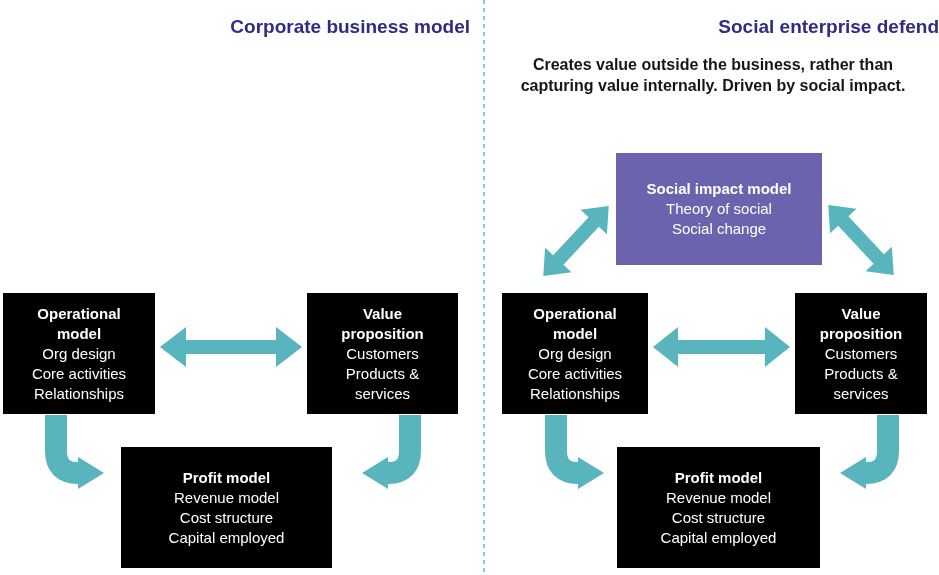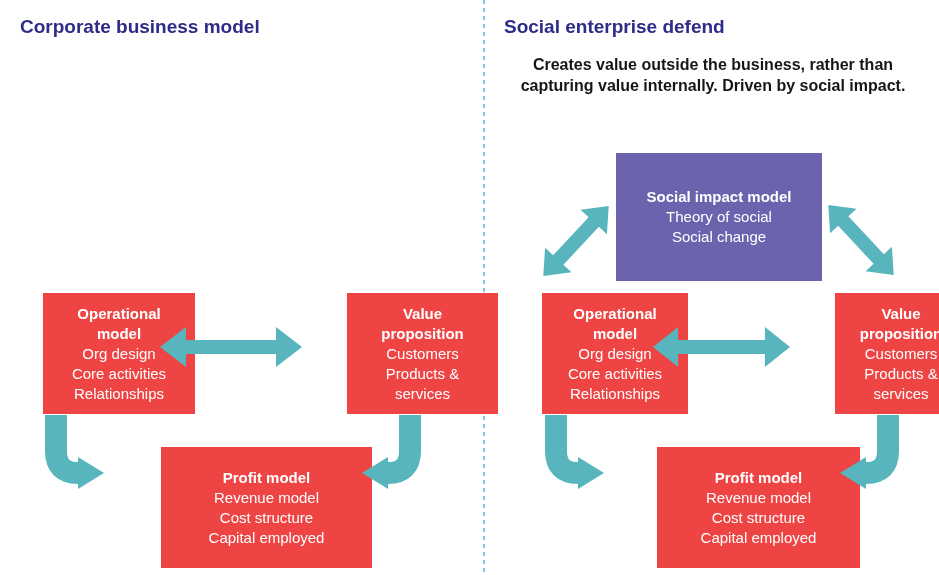--- a/index.html
+++ b/index.html
@@ -6,36 +6,35 @@
   .canvas{
     position:relative;width:939px;height:575px;background:#ffffff;overflow:hidden;
     font-family:"Liberation Sans", sans-serif;
   }
   .divider{
     position:absolute;left:483px;top:0;width:2px;height:575px;
     background:repeating-linear-gradient(to bottom,#7ecbdb 0 4px,transparent 4px 8px);
   }
   .panel-title{
     position:absolute;top:16px;font-size:19px;font-weight:bold;color:#2e2c87;
-    text-align:left;
-    margin-left:20px;
+    text-align:right;
   }
   .panel-title.left{left:0;width:470px;}
   .panel-title.right{left:484px;width:455px;}
   .panel-desc{
     position:absolute;top:54px;font-size:16px;line-height:21px;color:#161616;
     text-align:center;
   }
   .panel-desc.left{left:50px;width:370px;}
   .panel-desc.right{left:512px;width:402px;font-weight:bold;}
   .box{
     position:absolute;display:flex;flex-direction:column;justify-content:center;
     align-items:center;text-align:center;color:#ffffff;font-size:15px;line-height:20px;
   }
-  .box.dark{background:#ef4444;margin-left:40px;}
+  .box.dark{background:#000000;}
   .box.light{background:#6b63ae;}
   .box-title{font-weight:bold;max-width:105px;}
   .box.impact .box-title, .box.profit .box-title{max-width:none;}
   .arrow{position:absolute;}
   .arrow svg{display:block;}
 </style>
 </head>
 <body>
 
 <div class="canvas">
@@ -82,21 +81,21 @@
       <g transform="scale(-1,1) translate(-72,0)">
         <path d="M22,0 L22,36 Q22,58 44,58 L46,58" fill="none" stroke="#58b4bd" stroke-width="22"></path>
         <polygon fill="#58b4bd" points="44,42 44,74 70,58"></polygon>
       </g>
     </svg>
   </div>
 
   <div class="panel-title right">Social enterprise defend</div>
   <div class="panel-desc right">Creates value outside the business, rather than capturing value internally. Driven by social impact.</div>
 
-  <div class="box light impact" style="left:616px;top:153px;width:206px;height:128px">
+  <div class="box light impact" style="left:616px;top:153px;width:206px;height:112px">
     <div class="box-title">Social impact model</div>
     <div class="box-line">Theory of social</div>
     <div class="box-line">Social change</div>
   </div>
 
   <div class="box dark" style="left:502px;top:293px;width:146px;height:121px">
     <div class="box-title">Operational model</div>
     <div class="box-line">Org design</div>
     <div class="box-line">Core activities</div>
     <div class="box-line">Relationships</div>

